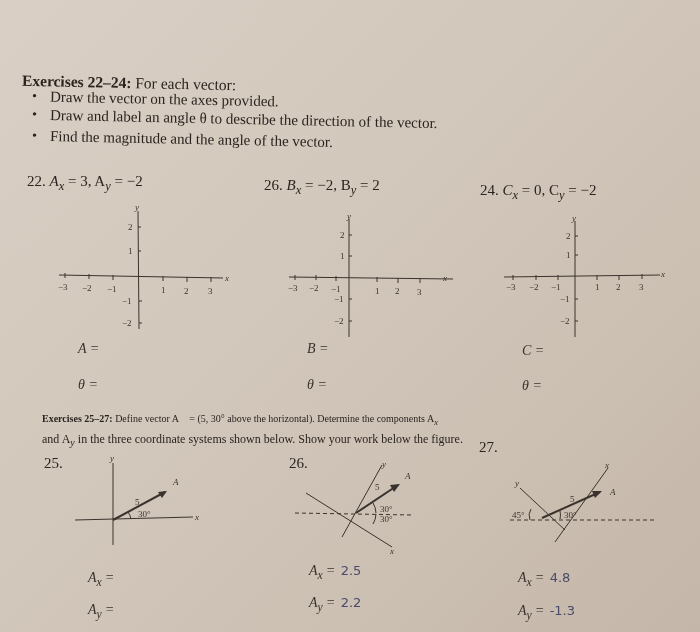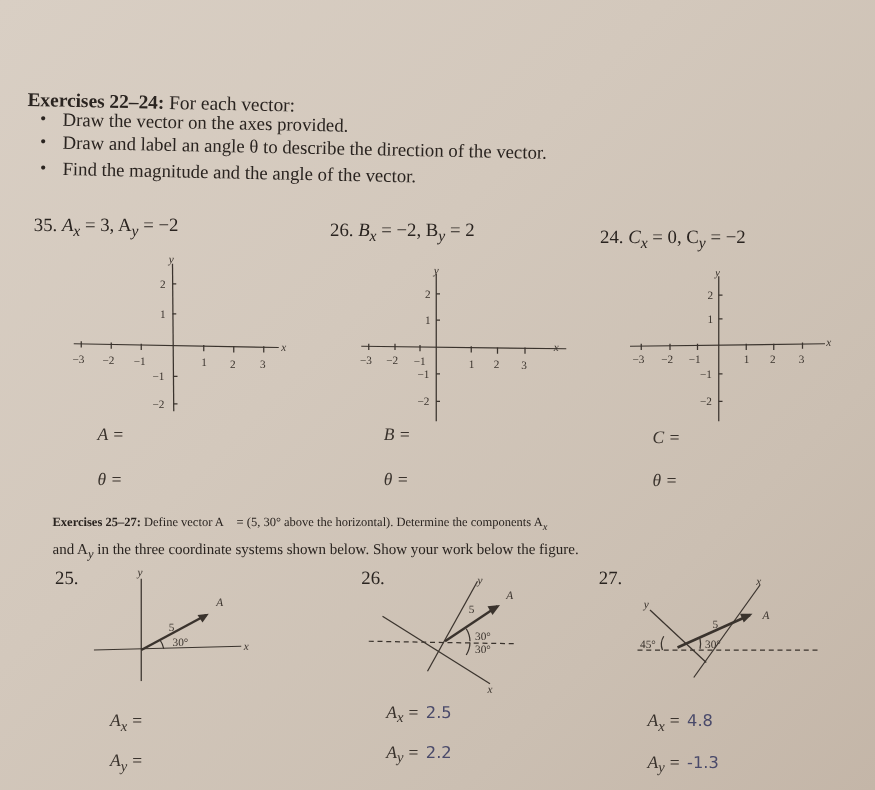--- a/index.html
+++ b/index.html
@@ -26,21 +26,21 @@
 <body>
 
 <div class="abs h1" style="left:22px;top:74px;transform:rotate(1.2deg);">
   <b>Exercises 22–24:</b><span> For each vector:</span>
 </div>
 <div class="abs bullet" style="left:50px;top:91px;transform:rotate(1.2deg);">Draw the vector on the axes provided.</div>
 <div class="abs bullet" style="left:50px;top:111px;transform:rotate(1.2deg);">Draw and label an angle θ to describe the direction of the vector.</div>
 <div class="abs bullet" style="left:50px;top:131px;transform:rotate(1.2deg);">Find the magnitude and the angle of the vector.</div>
 
 <div class="abs prob" style="left:27px;top:173px;">
-  <span>35.</span>
+  <span>22.</span>
   <i>A</i><sub><i>x</i></sub><span> = 3, A</span><sub><i>y</i></sub><span> = −2</span>
 </div>
 <div class="abs prob" style="left:264px;top:177px;">
   <span>26.</span>
   <i>B</i><sub><i>x</i></sub><span> = −2, B</span><sub><i>y</i></sub><span> = 2</span>
 </div>
 <div class="abs prob" style="left:480px;top:182px;">
   <span>24.</span>
   <i>C</i><sub><i>x</i></sub><span> = 0, C</span><sub><i>y</i></sub><span> = −2</span>
 </div>
@@ -184,21 +184,21 @@
   <g font-size="9">
     <text x="92" y="12" font-style="italic">y</text>
     <text x="100" y="99" font-style="italic">x</text>
     <text x="85" y="35">5</text>
     <text x="90" y="57">30°</text>
     <text x="90" y="67">30°</text>
     <text x="115" y="24" font-style="italic">A⃗</text>
   </g>
 </svg>
 
-<div class="abs num" style="left:479px;top:455px;">27.</div>
+<div class="abs num" style="left:479px;top:439px;">27.</div>
 <svg class="abs" style="left:500px;top:460px;" width="170" height="90">
   <g stroke="#3a332d" stroke-width="1" fill="none">
     <line x1="20" y1="28" x2="65" y2="70"></line>
     <line x1="55" y1="82" x2="108" y2="8"></line>
     <line x1="10" y1="60" x2="155" y2="60" stroke-dasharray="4,3"></line>
     <line x1="42" y1="58" x2="100" y2="32" stroke-width="2"></line>
     <path d="M31,49 A12,12 0 0 0 30,60"></path>
     <path d="M60,51 A18,18 0 0 1 60,59"></path>
   </g>
   <polygon points="102,31 92,31 95,38" fill="#3a332d"></polygon>

